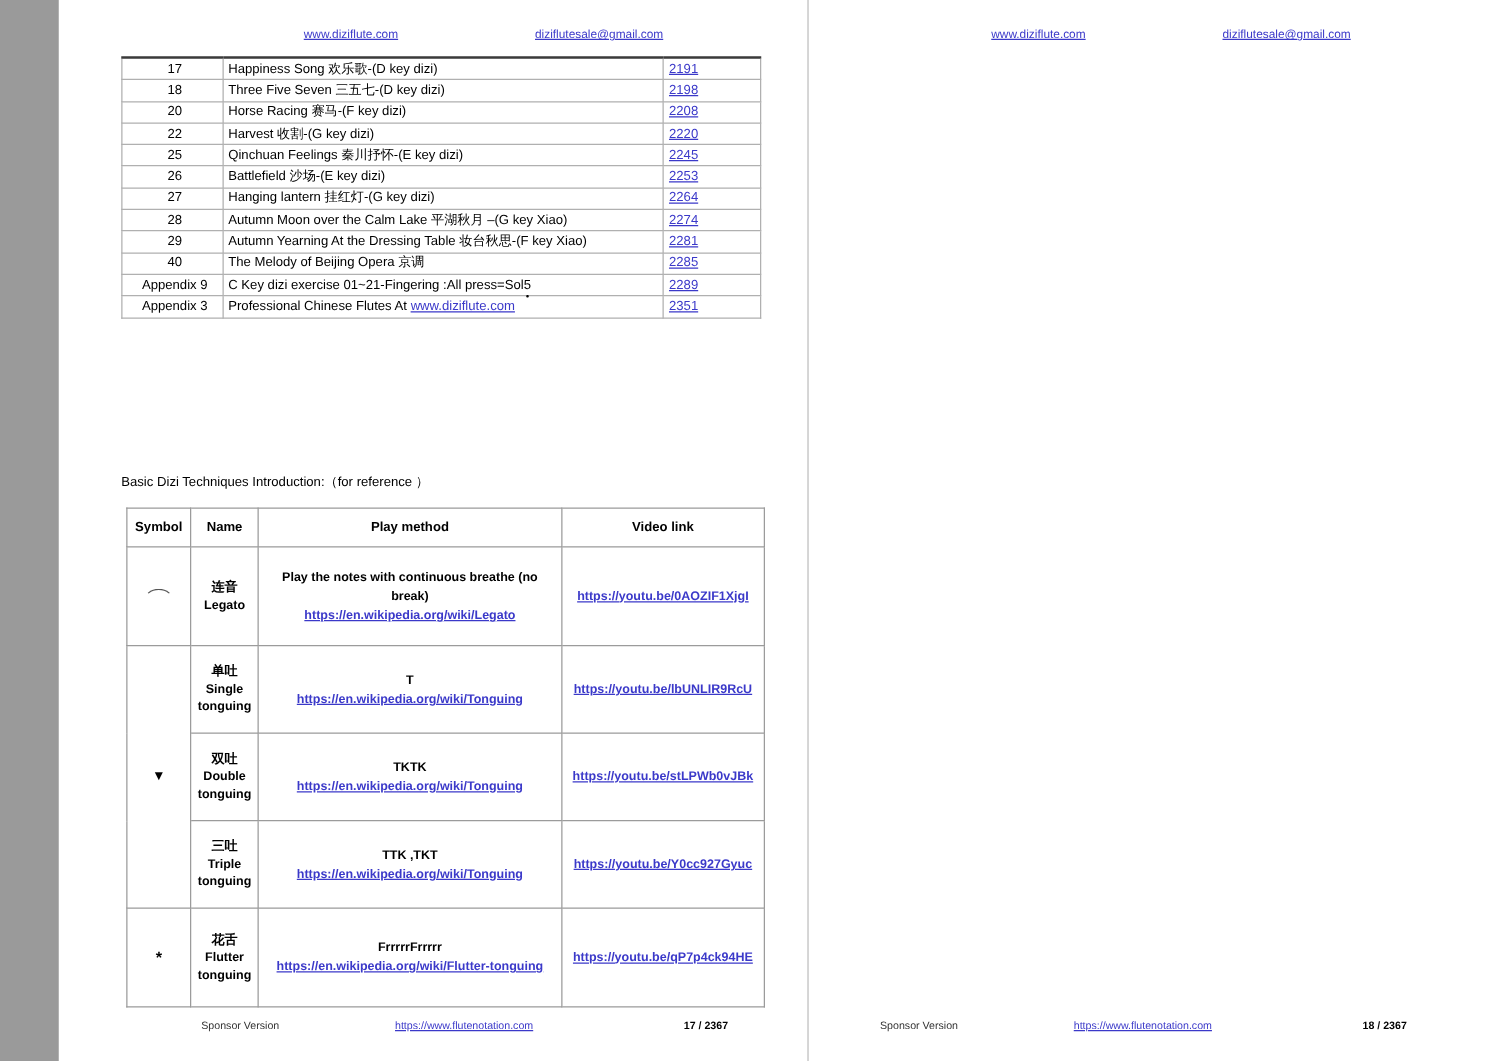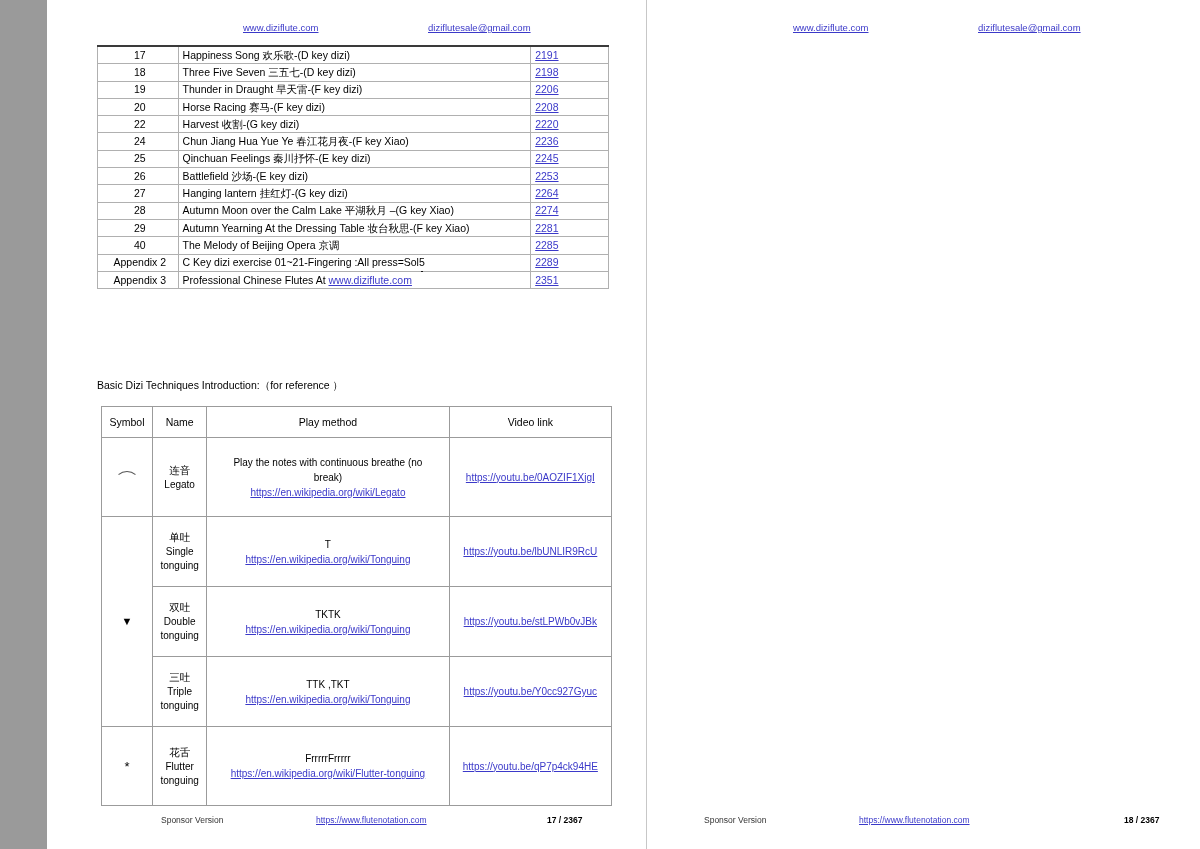--- a/index.html
+++ b/index.html
@@ -105,21 +105,21 @@
     top: 406px;
     width: 511px;
     font-size: 10px;
     color: #000;
   }
   .tech-table td, .tech-table th {
     border: 1px solid #9b9b9b;
     text-align: center;
     vertical-align: middle;
     padding: 3px 2px;
-    font-weight: normal;
+    font-weight: bold;
   }
   .tech-table .col-symbol { width: 51px; }
   .tech-table .col-name   { width: 54px; }
   .tech-table .col-method { width: 242px; }
   .tech-table .col-video  { width: 162px; }
   .tech-table thead td { height: 24px; font-size: 10.5px; }
   .tech-row-tall td { height: 72px; }
   .tech-row-mid td  { height: 63px; }
   .name-cn { display:block; font-size: 10.5px; line-height: 15px; }
   .name-en { display:block; line-height: 14px; }
@@ -148,21 +148,21 @@
     color: #333;
   }
   .ft-sponsor { position: absolute; left: 84px; margin-left: 30px; }
   .ft-link {
     position: absolute; left: 269px;
     color: #3b39c9; text-decoration: underline;
   }
   .ft-page { position: absolute; left: 500px; font-weight: bold; color: #000; }
   .page-right .ft-sponsor { left: 27px; }
   .page-right .ft-link { left: 212px; }
-  .page-right .ft-page { left: 443px; margin-left: 34px; }
+  .page-right .ft-page { left: 443px; }
 </style>
 </head>
 <body>
 
 <div class="pages">
 
   <div class="page page-left">
 
     <div class="pg-header">
       <a class="hdr-link hdr-site" href="#">www.diziflute.com</a>
@@ -175,40 +175,30 @@
             <td class="c-no">17</td>
             <td class="c-title">Happiness Song 欢乐歌-(D key dizi)</td>
             <td class="c-page"><a href="#">2191</a></td>
           </tr>
           <tr>
             <td class="c-no">18</td>
             <td class="c-title">Three Five Seven 三五七-(D key dizi)</td>
             <td class="c-page"><a href="#">2198</a></td>
           </tr>
           <tr>
-            <td class="c-no">19</td>
-            <td class="c-title">Thunder in Draught 旱天雷-(F key dizi)</td>
-            <td class="c-page"><a href="#">2206</a></td>
-          </tr>
-          <tr>
             <td class="c-no">20</td>
             <td class="c-title">Horse Racing 赛马-(F key dizi)</td>
             <td class="c-page"><a href="#">2208</a></td>
           </tr>
           <tr>
             <td class="c-no">22</td>
             <td class="c-title">Harvest 收割-(G key dizi)</td>
             <td class="c-page"><a href="#">2220</a></td>
           </tr>
           <tr>
-            <td class="c-no">24</td>
-            <td class="c-title">Chun Jiang Hua Yue Ye 春江花月夜-(F key Xiao)</td>
-            <td class="c-page"><a href="#">2236</a></td>
-          </tr>
-          <tr>
             <td class="c-no">25</td>
             <td class="c-title">Qinchuan Feelings 秦川抒怀-(E key dizi)</td>
             <td class="c-page"><a href="#">2245</a></td>
           </tr>
           <tr>
             <td class="c-no">26</td>
             <td class="c-title">Battlefield 沙场-(E key dizi)</td>
             <td class="c-page"><a href="#">2253</a></td>
           </tr>
           <tr>
@@ -225,21 +215,21 @@
             <td class="c-no">29</td>
             <td class="c-title">Autumn Yearning At the Dressing Table 妆台秋思-(F key Xiao)</td>
             <td class="c-page"><a href="#">2281</a></td>
           </tr>
           <tr>
             <td class="c-no">40</td>
             <td class="c-title">The Melody of Beijing Opera 京调</td>
             <td class="c-page"><a href="#">2285</a></td>
           </tr>
           <tr>
-            <td class="c-no">Appendix 2</td>
+            <td class="c-no">Appendix 9</td>
             <td class="c-title"><span>C Key dizi exercise 01~21-Fingering :All press=Sol</span><span class="dotnum">5</span></td>
             <td class="c-page"><a href="#">2289</a></td>
           </tr>
           <tr>
             <td class="c-no">Appendix 3</td>
             <td class="c-title"><span>Professional Chinese Flutes At </span><a class="inline-link" href="#">www.diziflute.com</a></td>
             <td class="c-page"><a href="#">2351</a></td>
           </tr>
         </tbody>
     </table>

